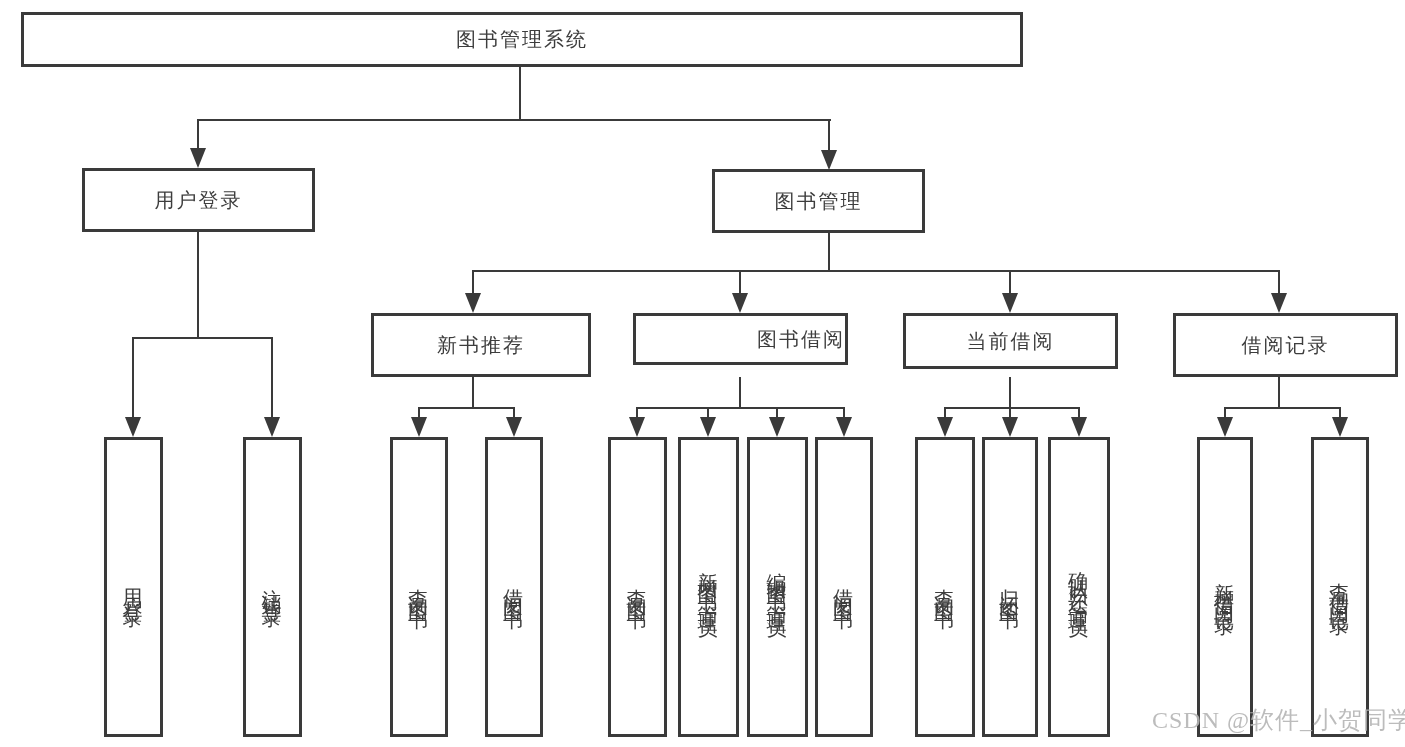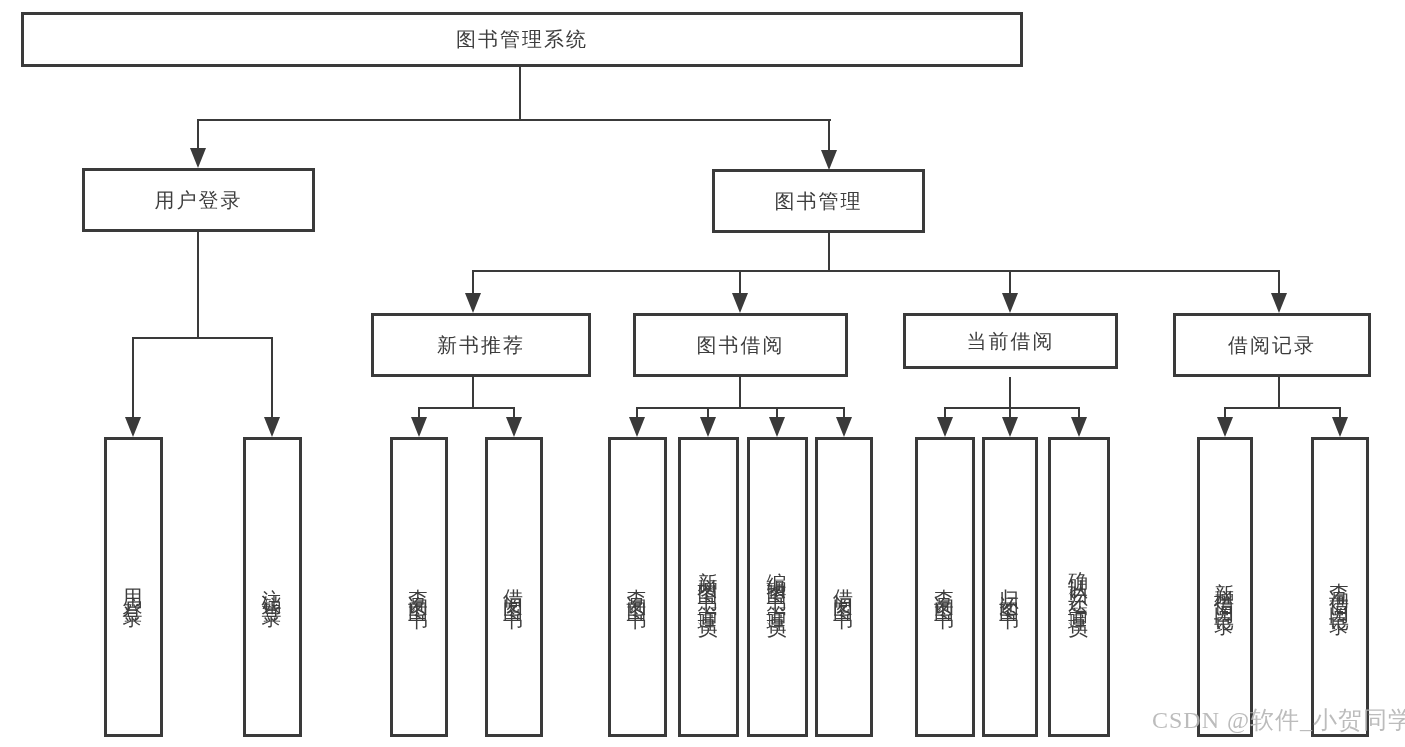--- a/index.html
+++ b/index.html
@@ -69,27 +69,27 @@
   <div class="vline" style="left:739px; top:270px; height:23px;"></div>
   <div class="arrowhead" style="left:732px; top:293px;"></div>
   <div class="vline" style="left:1009px; top:270px; height:23px;"></div>
   <div class="arrowhead" style="left:1002px; top:293px;"></div>
   <div class="vline" style="left:1278px; top:270px; height:23px;"></div>
   <div class="arrowhead" style="left:1271px; top:293px;"></div>
 
   <div class="box" style="left:363px; top:313px; width:220px; height:64px;margin-left:8px;">
     <span>新书推荐</span>
   </div>
-  <div class="box" style="left:633px; top:313px; width:215px; height:64px;">
+  <div class="box" style="left:633px; top:313px; width:215px; height:52px;justify-content:flex-end;">
     <span>图书借阅</span>
   </div>
   <div class="box" style="left:903px; top:313px; width:215px; height:56px;">
     <span>当前借阅</span>
   </div>
-  <div class="box" style="left:1173px; top:313px; width:198px; height:64px;">
+  <div class="box" style="left:1173px; top:313px; width:225px; height:64px;">
     <span>借阅记录</span>
   </div>
 
   <div class="vline" style="left:472px; top:377px; height:30px;"></div>
   <div class="hline" style="left:418px; top:407px; width:97px;"></div>
   <div class="vline" style="left:418px; top:407px; height:10px;"></div>
   <div class="arrowhead" style="left:411px; top:417px;"></div>
   <div class="vline" style="left:513px; top:407px; height:10px;"></div>
   <div class="arrowhead" style="left:506px; top:417px;"></div>
 

